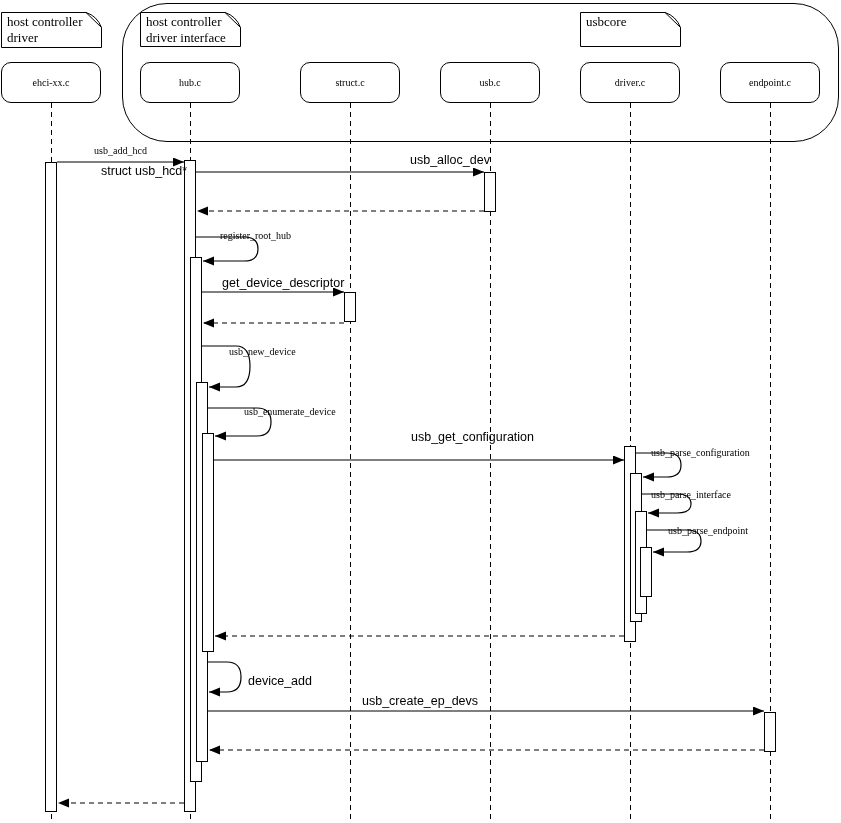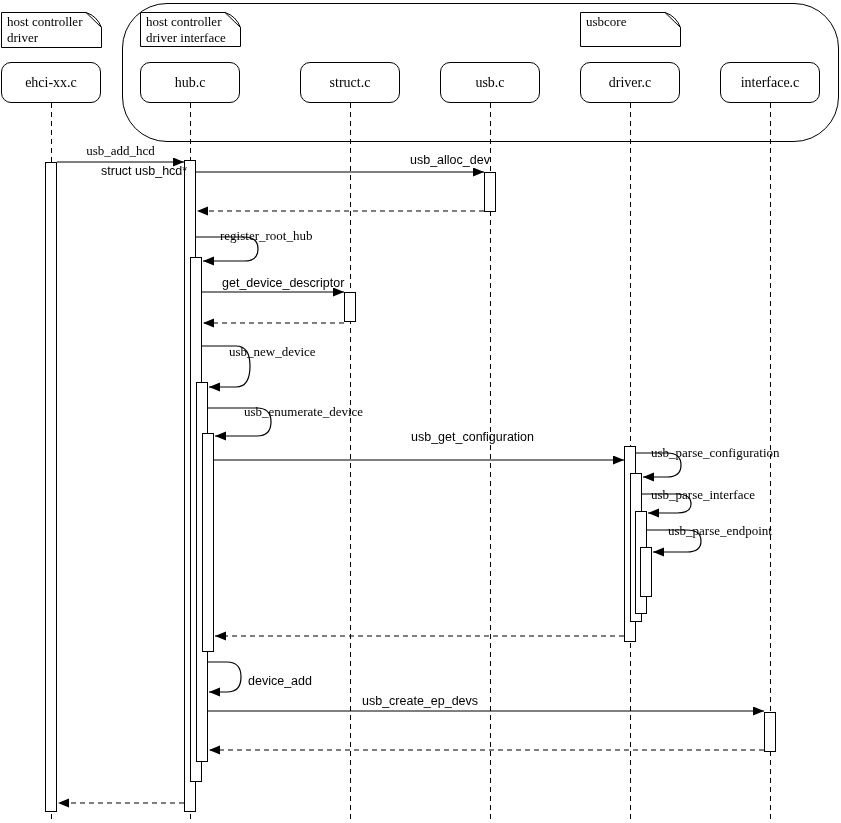--- a/index.html
+++ b/index.html
@@ -9,33 +9,33 @@
   }
   svg.layer{position:absolute;left:0;top:0;pointer-events:none;}
   .frame{
     position:absolute;left:122px;top:3px;width:715px;height:137px;
     border:1px solid #000;border-radius:45px;background:transparent;
   }
   .head{
     position:absolute;top:62px;width:100px;height:41px;box-sizing:border-box;
     border:1px solid #000;border-radius:10px;background:#fff;
     display:flex;align-items:center;justify-content:center;
-    font-size:14px;
+    font-size:10px;
   }
   .note{position:absolute;width:101px;}
   .note .note-text{
     position:absolute;left:6px;top:2px;right:14px;
     font-size:13px;line-height:16px;white-space:pre-line;
   }
   .bar{
     position:absolute;width:12px;box-sizing:border-box;
     border:1px solid #000;background:#fff;
   }
   .msg{
-    position:absolute;font-size:13px;line-height:14px;white-space:nowrap;
+    position:absolute;font-size:10px;line-height:14px;white-space:nowrap;
   }
   .sans{font-family:"Liberation Sans", sans-serif;font-size:12.5px;}
   .serif{font-family:"Liberation Serif", serif;}
   .center{text-align:center;}
 </style>
 </head>
 <body>
 
 <div class="canvas">
 
@@ -87,21 +87,21 @@
   <div class="head" style="left:300px">
       <span>struct.c</span>
     </div>
   <div class="head" style="left:440px">
       <span>usb.c</span>
     </div>
   <div class="head" style="left:580px">
       <span>driver.c</span>
     </div>
   <div class="head" style="left:720px">
-      <span>interface.c</span>
+      <span>endpoint.c</span>
     </div>
 
   <div class="bar" style="left:45px;top:162px;height:650px"></div>
   <div class="bar" style="left:184px;top:160px;height:652px"></div>
   <div class="bar" style="left:190px;top:257px;height:525px"></div>
   <div class="bar" style="left:196px;top:382px;height:380px"></div>
   <div class="bar" style="left:202px;top:433px;height:219px"></div>
   <div class="bar" style="left:344px;top:292px;height:30px"></div>
   <div class="bar" style="left:484px;top:172px;height:40px"></div>
   <div class="bar" style="left:624px;top:446px;height:196px"></div>

